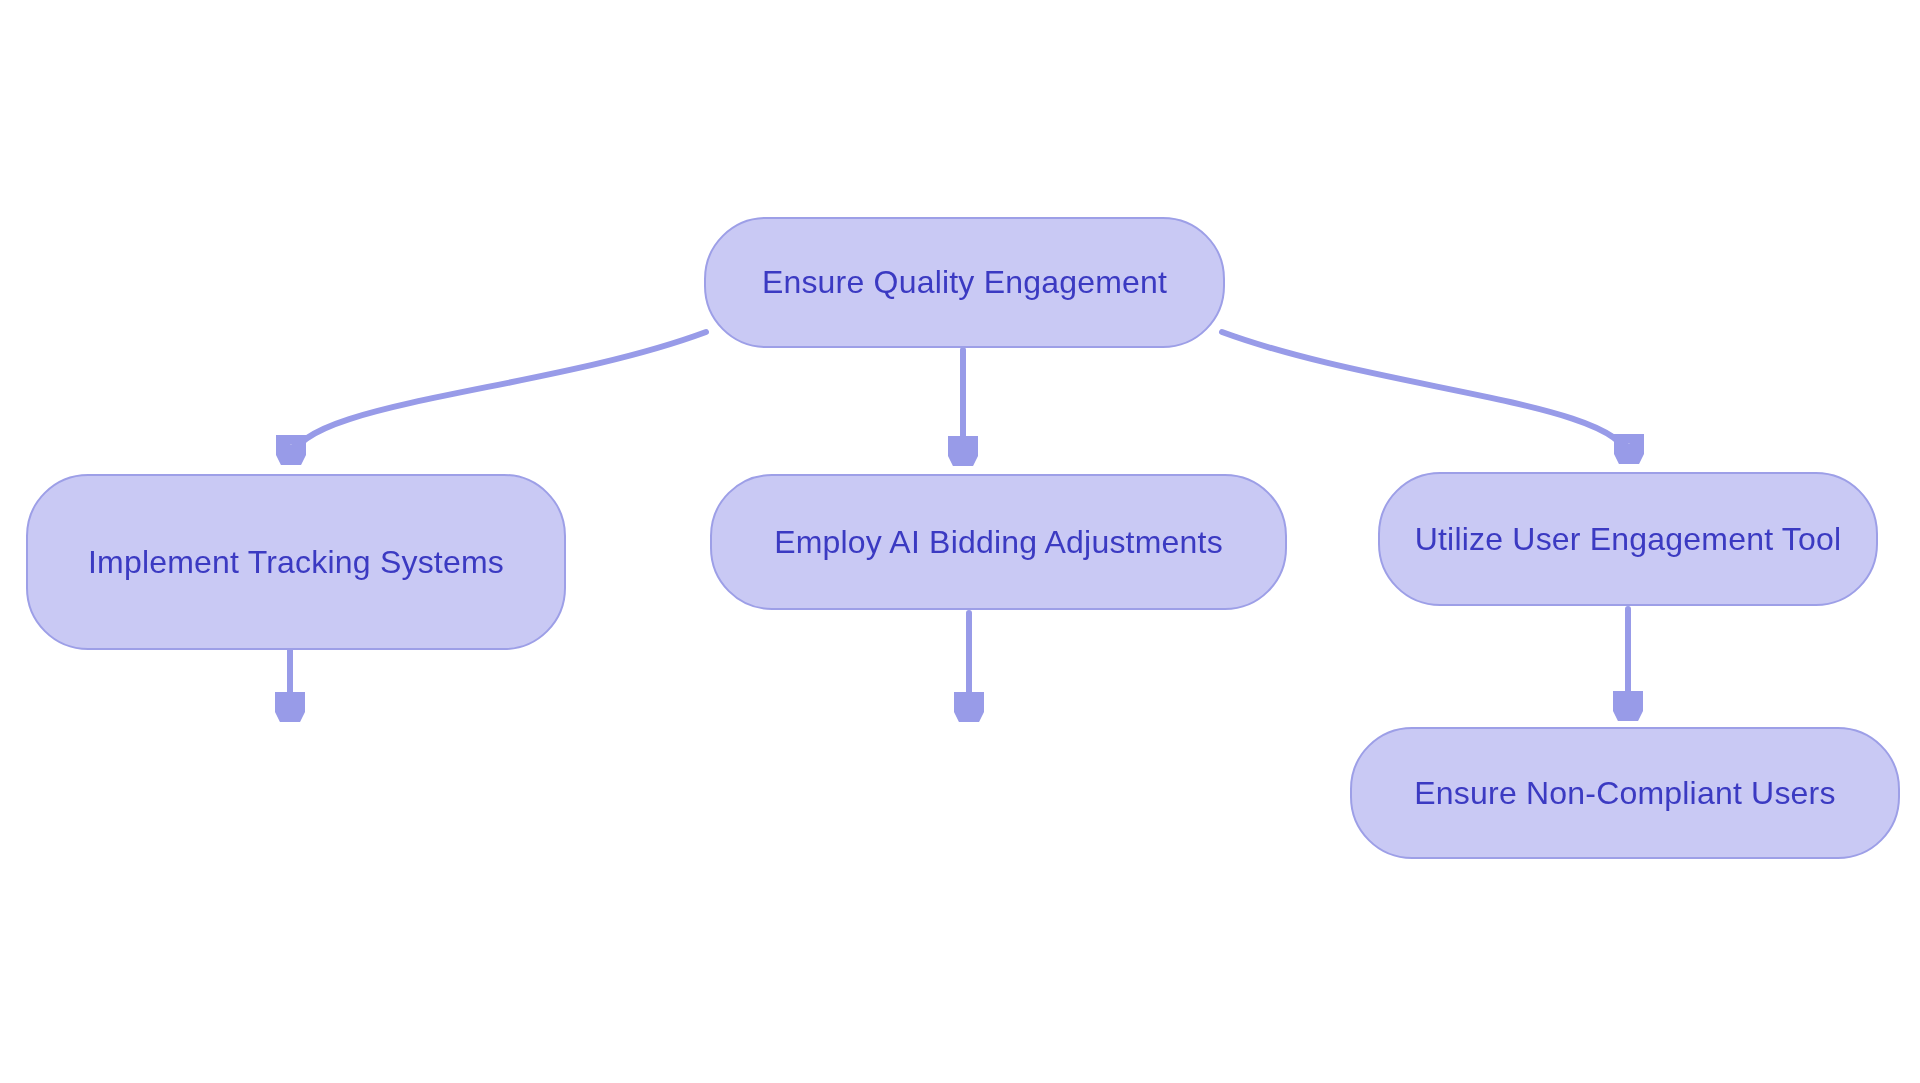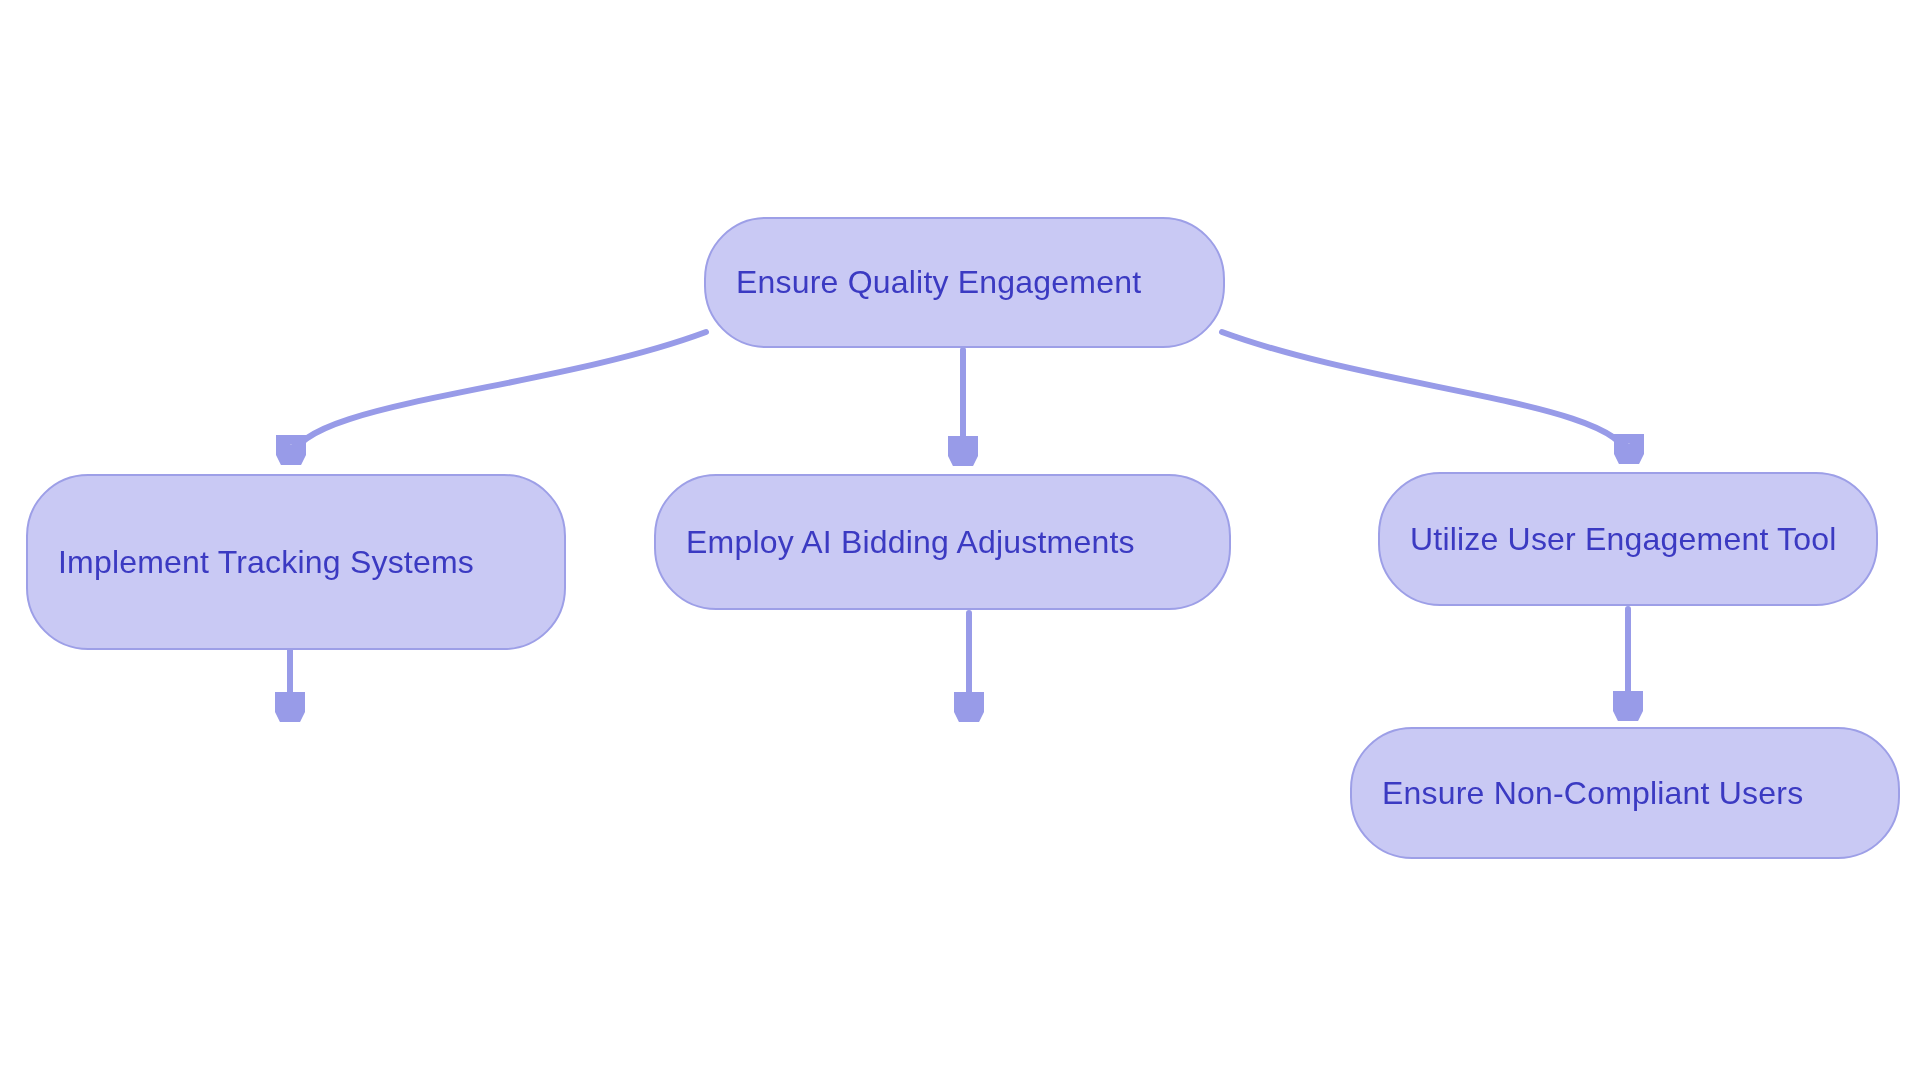--- a/index.html
+++ b/index.html
@@ -35,32 +35,32 @@
     stroke-linecap: round;
   }
   .arrowhead-shape { fill: var(--arrow); }
   .node {
     position: absolute;
     background: var(--node-fill);
     border: 2px solid var(--node-border);
     border-radius: 62px;
     display: flex;
     align-items: center;
-    justify-content: flex-start;
+    justify-content: center;
     text-align: center;
     color: var(--text);
     font-size: 32px;
     letter-spacing: 0.2px;
     line-height: 1.2;
     padding: 0 30px;
   }
   
   .node-root        { left: 704px;  top: 217px; width: 521px; height: 131px; }
   .node-mid-left    { left: 26px;   top: 474px; width: 540px; height: 176px; }
-  .node-mid-center  { left: 654px;  top: 474px; width: 577px; height: 136px; }
+  .node-mid-center  { left: 710px;  top: 474px; width: 577px; height: 136px; }
   .node-mid-right   { left: 1378px; top: 472px; width: 500px; height: 134px; }
   .node-bot-left    { left: 47px;   top: 728px; width: 487px; height: 132px; }
   .node-bot-center  { left: 712px;  top: 728px; width: 514px; height: 132px; }
   .node-bot-right   { left: 1350px; top: 727px; width: 550px; height: 132px; }
 </style>
 </head>
 <body>
 
 <div class="flowchart">
 

